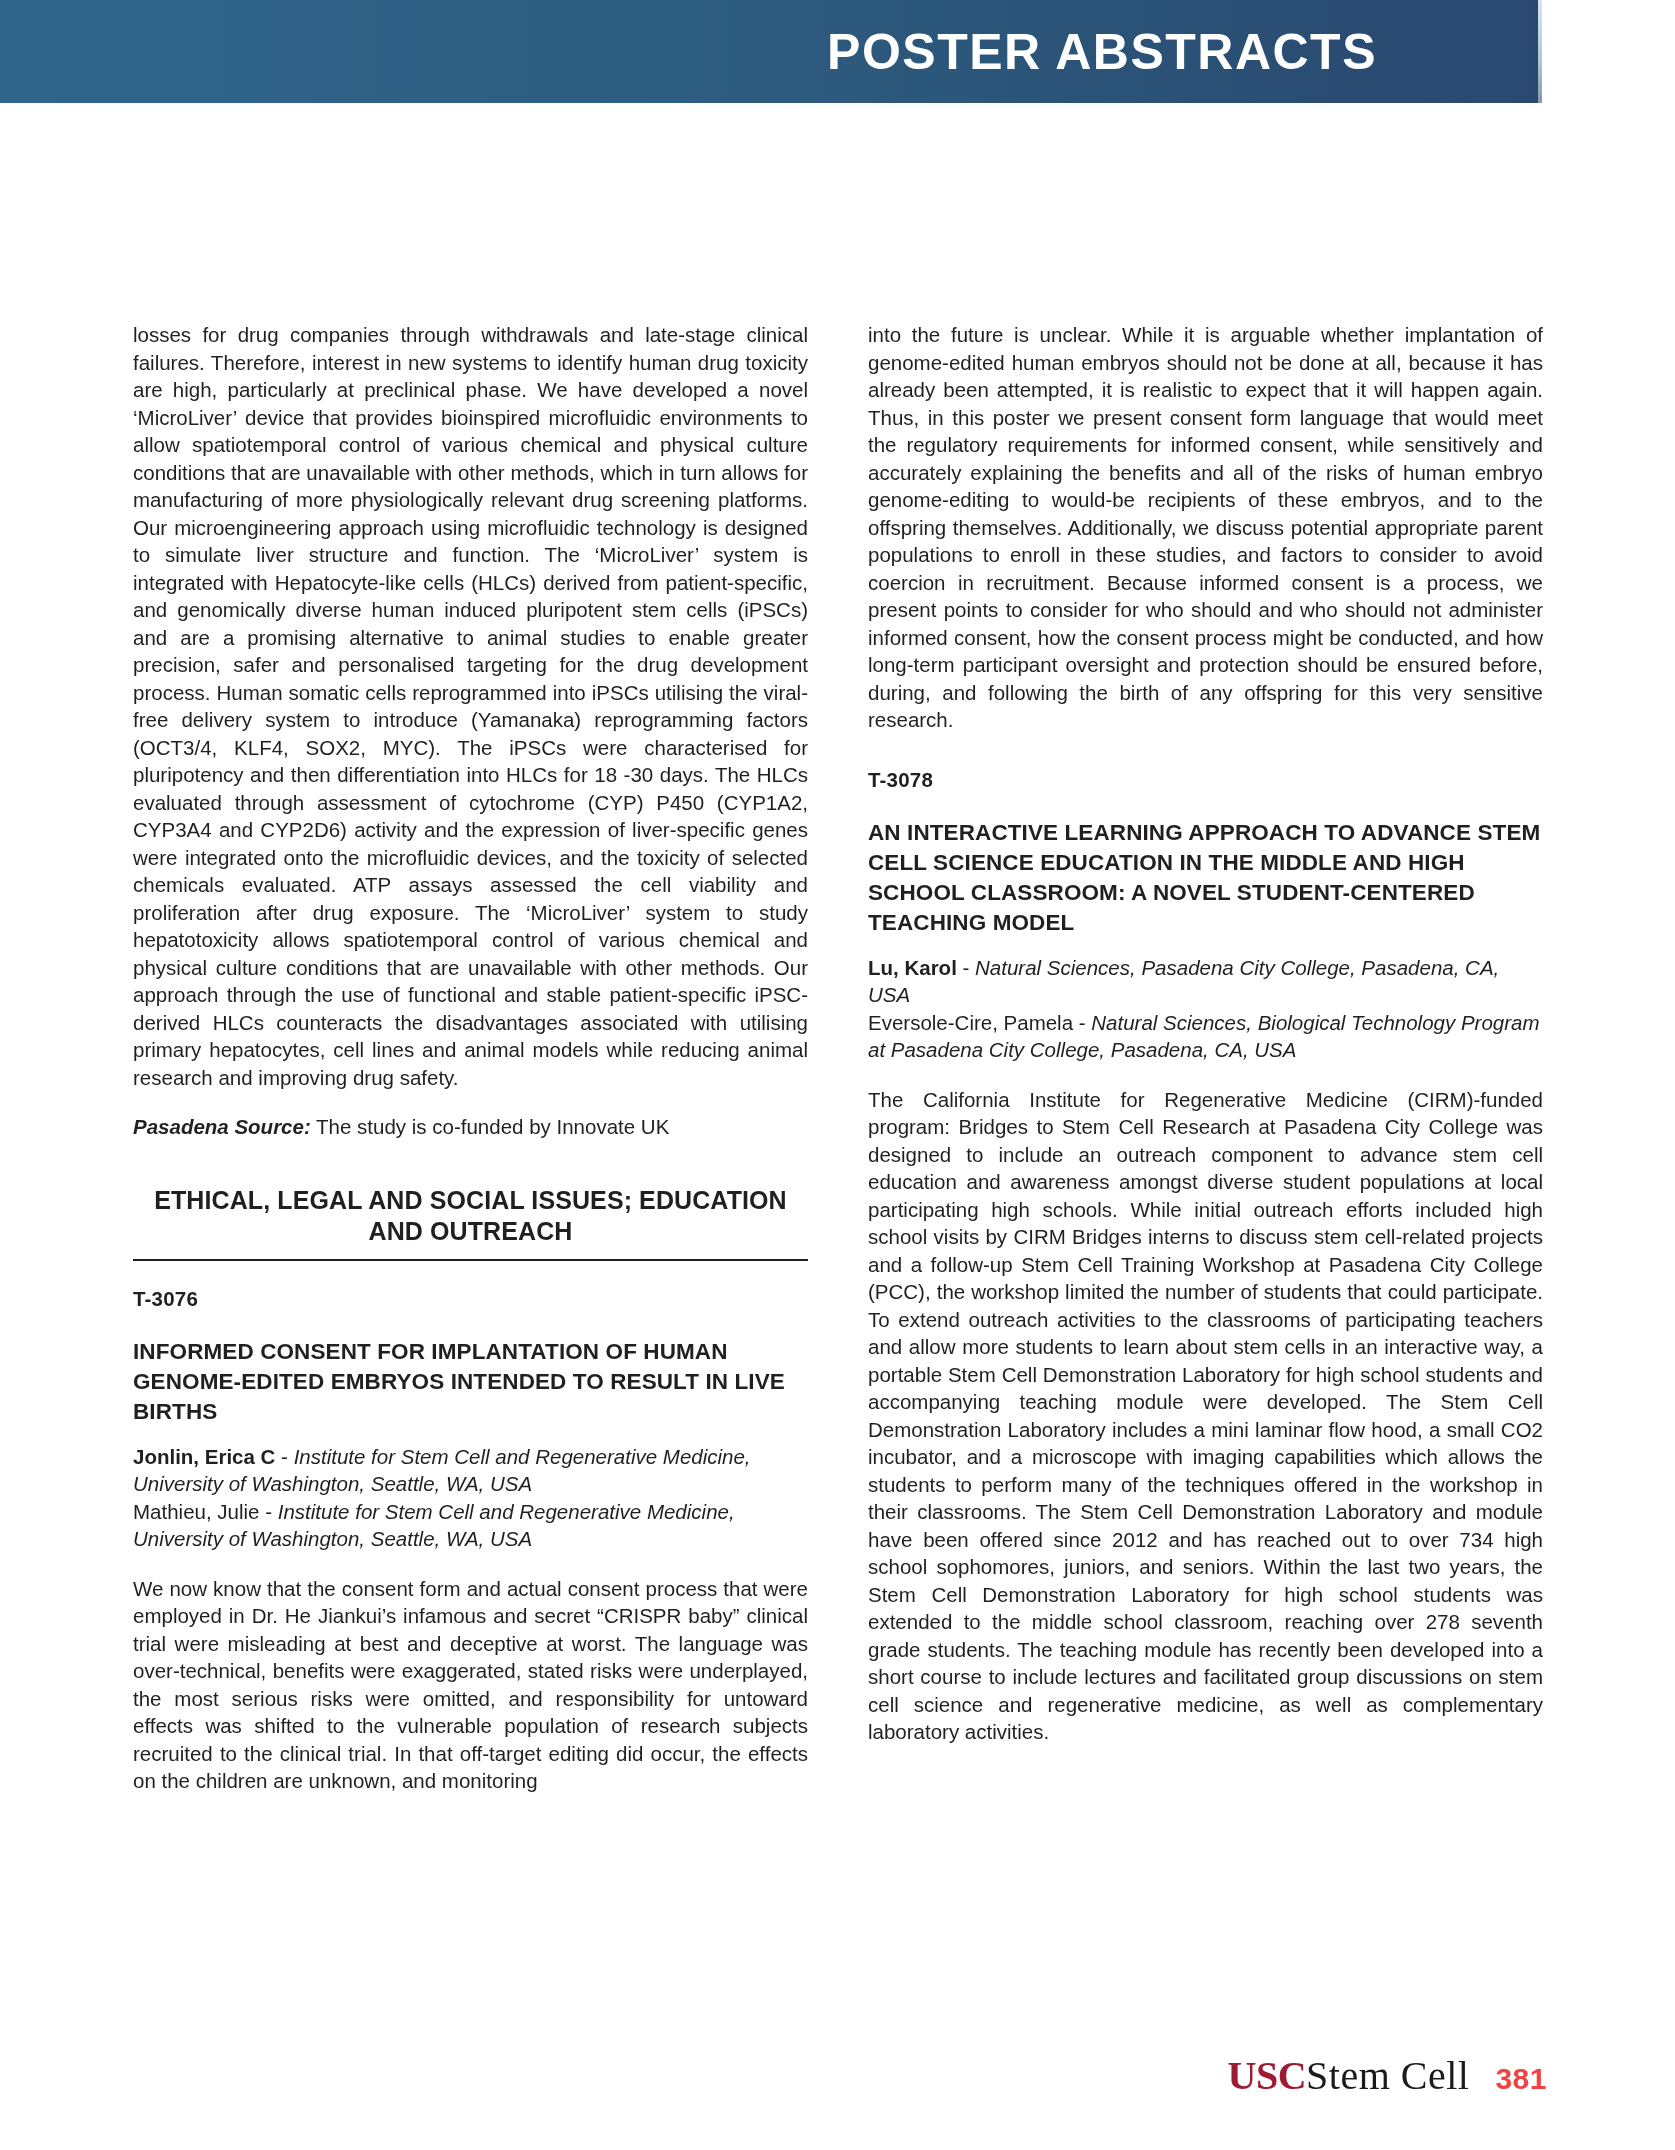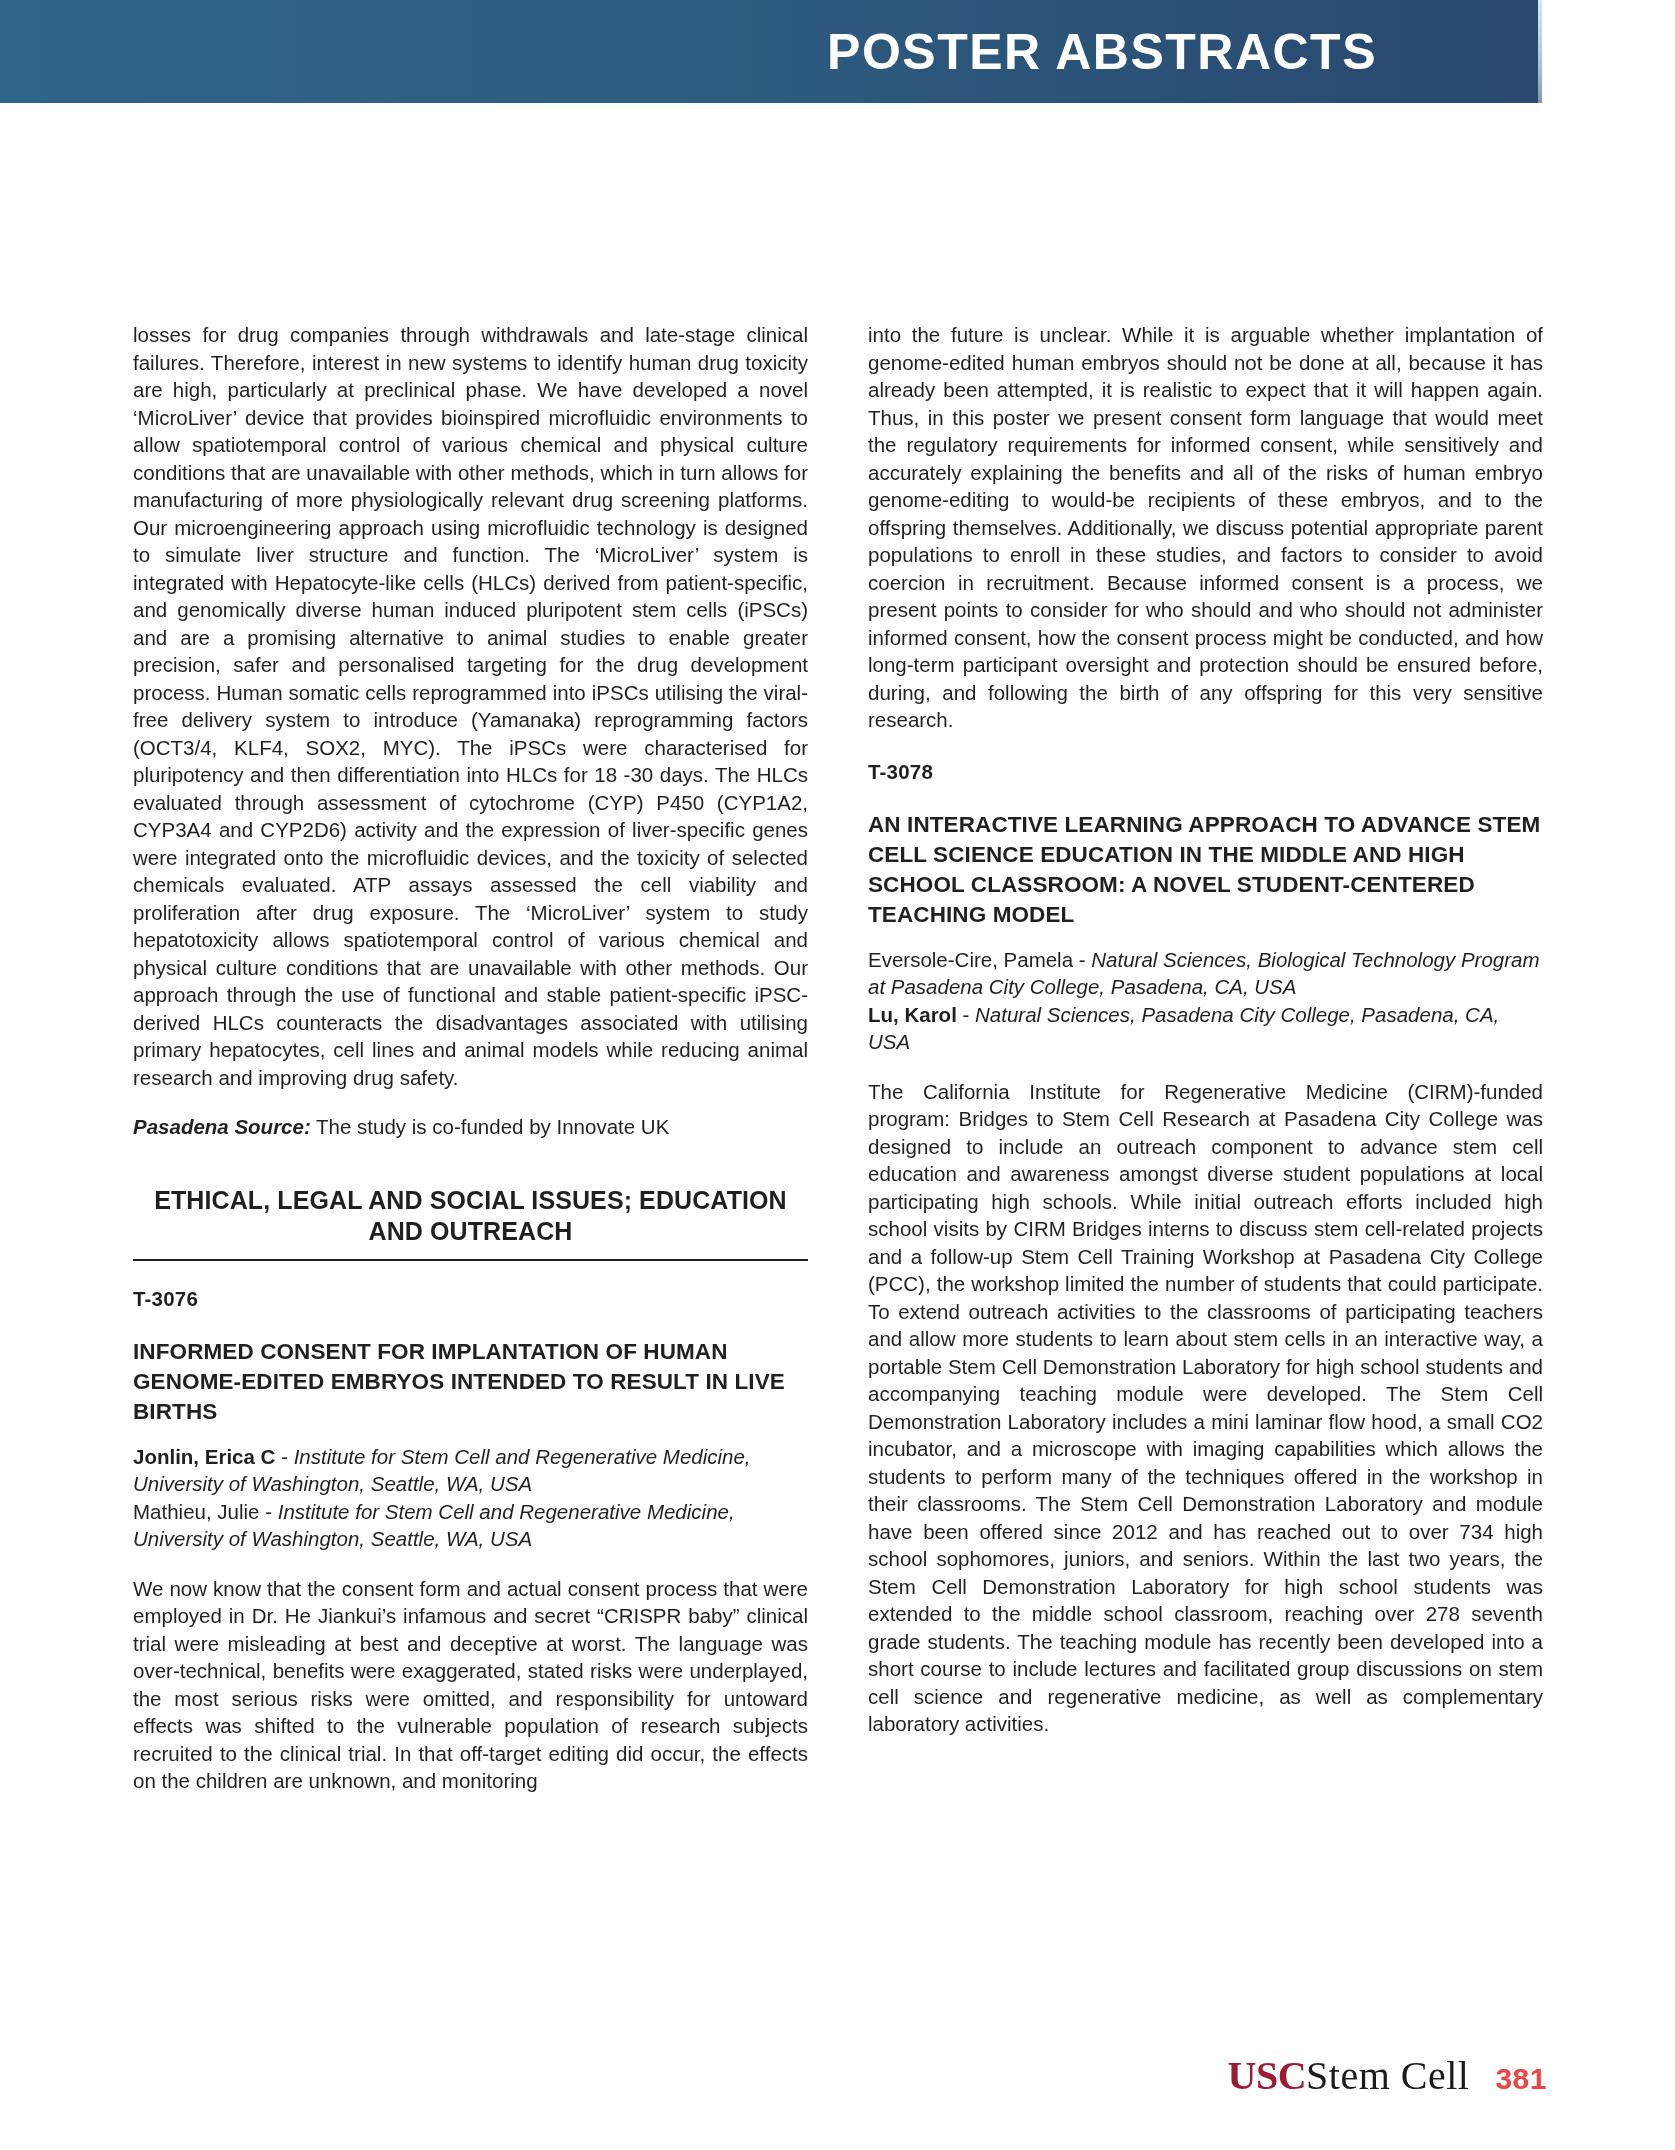--- a/index.html
+++ b/index.html
@@ -104,21 +104,21 @@
     border-top: 2.2px solid #231f20;
     margin: 9px 0 26px 0;
   }
 
   .abs-id {
     margin: 0 0 26px 0;
     font-size: 20.5px;
     font-weight: bold;
     letter-spacing: 0.2px;
   }
-  .abs-id.spaced-top { margin-top: 26px; }
+  .abs-id.spaced-top { margin-top: 34px; }
 
   .abs-title {
     margin: 0 0 16px 0;
     font-size: 22.5px;
     line-height: 30px;
     font-weight: bold;
     letter-spacing: 0.1px;
   }
 
   .authors {
@@ -243,24 +243,24 @@
     <div class="col">
 
       <p class="body">into the future is unclear. While it is arguable whether implantation of genome-edited human embryos should not be done at all, because it has already been attempted, it is realistic to expect that it will happen again. Thus, in this poster we present consent form language that would meet the regulatory requirements for informed consent, while sensitively and accurately explaining the benefits and all of the risks of human embryo genome-editing to would-be recipients of these embryos, and to the offspring themselves. Additionally, we discuss potential appropriate parent populations to enroll in these studies, and factors to consider to avoid coercion in recruitment. Because informed consent is a process, we present points to consider for who should and who should not administer informed consent, how the consent process might be conducted, and how long-term participant oversight and protection should be ensured before, during, and following the birth of any offspring for this very sensitive research.</p>
 
       <div class="abs-id spaced-top">T-3078</div>
 
       <h3 class="abs-title">AN INTERACTIVE LEARNING APPROACH TO ADVANCE STEM CELL SCIENCE EDUCATION IN THE MIDDLE AND HIGH SCHOOL CLASSROOM: A NOVEL STUDENT-CENTERED TEACHING MODEL</h3>
 
       <div class="authors">
         <span class="aline">
+          <span class="name">Lu, Karol</span><span> - </span><span class="aff">Natural Sciences, Pasadena City College, Pasadena, CA, USA</span>
+        </span>
+        <span class="aline">
           <span class="name-plain">Eversole-Cire, Pamela</span><span> - </span><span class="aff">Natural Sciences, Biological Technology Program at Pasadena City College, Pasadena, CA, USA</span>
-        </span>
-        <span class="aline">
-          <span class="name">Lu, Karol</span><span> - </span><span class="aff">Natural Sciences, Pasadena City College, Pasadena, CA, USA</span>
         </span>
       </div>
 
       <p class="body">The California Institute for Regenerative Medicine (CIRM)-funded program: Bridges to Stem Cell Research at Pasadena City College was designed to include an outreach component to advance stem cell education and awareness amongst diverse student populations at local participating high schools. While initial outreach efforts included high school visits by CIRM Bridges interns to discuss stem cell-related projects and a follow-up Stem Cell Training Workshop at Pasadena City College (PCC), the workshop limited the number of students that could participate. To extend outreach activities to the classrooms of participating teachers and allow more students to learn about stem cells in an interactive way, a portable Stem Cell Demonstration Laboratory for high school students and accompanying teaching module were developed. The Stem Cell Demonstration Laboratory includes a mini laminar flow hood, a small CO2 incubator, and a microscope with imaging capabilities which allows the students to perform many of the techniques offered in the workshop in their classrooms. The Stem Cell Demonstration Laboratory and module have been offered since 2012 and has reached out to over 734 high school sophomores, juniors, and seniors. Within the last two years, the Stem Cell Demonstration Laboratory for high school students was extended to the middle school classroom, reaching over 278 seventh grade students. The teaching module has recently been developed into a short course to include lectures and facilitated group discussions on stem cell science and regenerative medicine, as well as complementary laboratory activities.</p>
 
     </div>
   </div>
 </div>
 
 <div class="footer">

